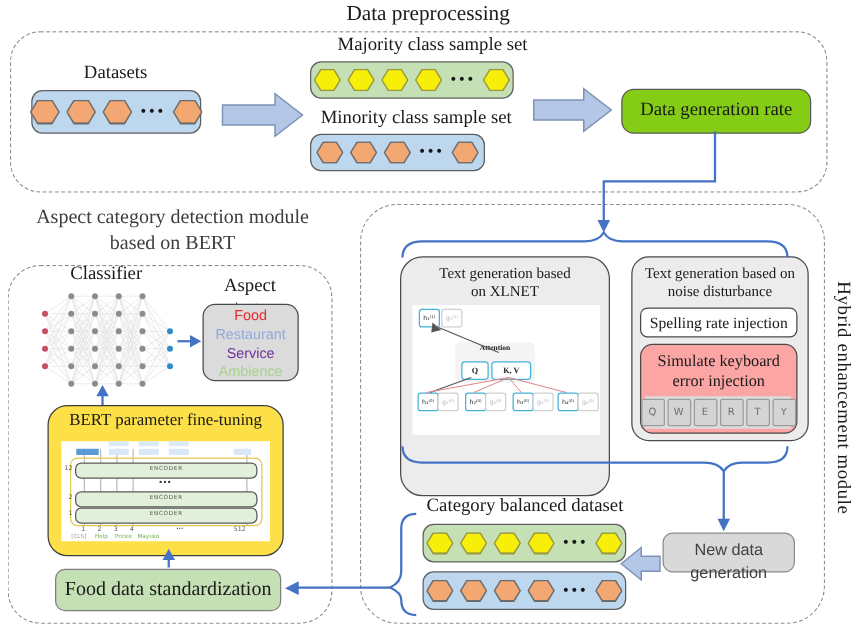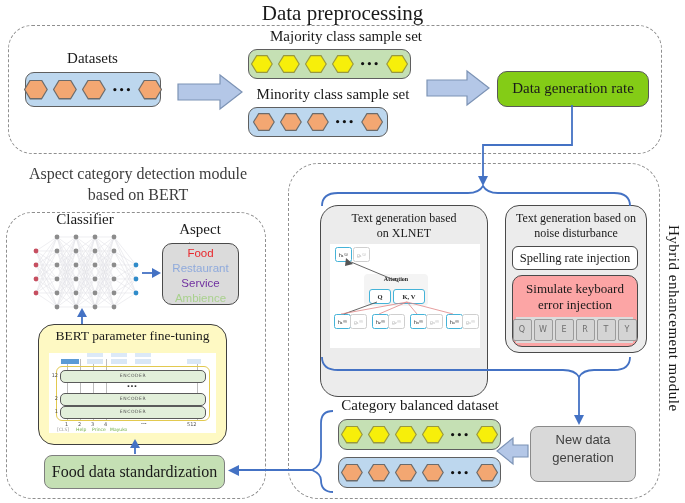--- a/index.html
+++ b/index.html
@@ -32,21 +32,21 @@
   .tnum{position:absolute;font:5px "DejaVu Sans",sans-serif;color:#555;}
   .ttok{position:absolute;font:4.5px "DejaVu Sans",sans-serif;color:#70ad47;}
   #overlay{position:absolute;inset:0;pointer-events:none;z-index:7;}
   .catline{font:11.5px "Liberation Sans",sans-serif;line-height:15px;text-align:center;}
 </style>
 </head>
 <body>
 
 <div id="canvas">
 
-  <div class="abs ctr" style="left:230px;top:1px;width:225px;font-size:21px;">Data preprocessing</div>
+  <div class="abs ctr" style="left:230px;top:1px;width:225px;font-size:17px;">Data preprocessing</div>
   <div class="dashedbox" style="left:8px;top:25px;width:652px;height:127px;border-radius:24px;"></div>
 
   <div class="abs ctr lbl" style="left:30px;top:50px;width:125px;">Datasets</div>
   <div class="hexrow row-blue" style="left:25px;top:72px;width:134px;height:33px;">
       <div class="hex" style="width: 24px; height: 20px; background: rgb(107, 107, 107);">
         <div class="hex-in" style="background: rgb(243, 167, 114);"></div>
       </div>
       <div class="hex" style="width: 24px; height: 20px; background: rgb(107, 107, 107);">
         <div class="hex-in" style="background: rgb(243, 167, 114);"></div>
       </div>
@@ -107,21 +107,21 @@
   <div class="abs ctr lbl" style="left:45px;top:211px;width:80px;">Classifier</div>
 
   <div class="abs ctr lbl" style="left:155px;top:221px;width:90px;">Aspect category</div>
   <div class="abs" style="left:162px;top:243px;width:77px;height:62px;background:#dbdbdb;border:1.3px solid #4a4a4a;border-radius:10px;padding-top:2px;box-sizing:border-box;">
     <div class="catline" style="color: rgb(232, 40, 45);">Food</div>
     <div class="catline" style="color: rgb(143, 170, 220);">Restaurant</div>
     <div class="catline" style="color: rgb(112, 48, 160);">Service</div>
     <div class="catline" style="color: rgb(169, 209, 142);">Ambience</div>
   </div>
 
-  <div class="abs" style="left:38px;top:324px;width:187px;height:119px;background:#fef9c3;border:1.5px solid #3f3f3f;border-radius:16px;">
+  <div class="abs" style="left:38px;top:324px;width:187px;height:119px;background:#fde047;border:1.5px solid #3f3f3f;border-radius:16px;">
     <div class="abs ctr" style="left:0;top:3px;width:100%;font-size:13.5px;">BERT parameter fine-tuning</div>
     <div class="abs" style="left:10px;top:28px;width:167px;height:80px;background:#fff;">
       <div class="vline" style="left:18px;top:6px;height:62px;"></div>
       <div class="vline" style="left:31px;top:6px;height:62px;"></div>
       <div class="vline" style="left:44px;top:6px;height:62px;"></div>
       <div class="vline" style="left:57px;top:6px;height:62px;"></div>
       <div class="vline" style="left:148px;top:6px;height:62px;"></div>
       <div class="abs" style="left:38px;top:0;width:16px;height:4px;background:#dce9f7;"></div>
       <div class="abs" style="left:62px;top:0;width:16px;height:4px;background:#dce9f7;"></div>
       <div class="abs" style="left:86px;top:0;width:16px;height:4px;background:#dce9f7;"></div>
@@ -233,21 +233,21 @@
       </div>
       <div class="hex" style="width: 22px; height: 18px; background: rgb(107, 107, 107);">
         <div class="hex-in" style="background: rgb(243, 167, 114);"></div>
       </div>
       <span class="hexdots">•••</span>
       <div class="hex" style="width: 22px; height: 18px; background: rgb(107, 107, 107);">
         <div class="hex-in" style="background: rgb(243, 167, 114);"></div>
       </div>
     </div>
 
-  <div class="abs ctr" style="left:530px;top:426px;width:106px;height:56px;background:#d9d9d9;border:1.2px solid #8a8a8a;border-radius:8px;font:13px 'Liberation Sans',sans-serif;line-height:18px;color:#404040;padding-top:4px;box-sizing:border-box;">
+  <div class="abs ctr" style="left:530px;top:426px;width:106px;height:32px;background:#d9d9d9;border:1.2px solid #8a8a8a;border-radius:8px;font:13px 'Liberation Sans',sans-serif;line-height:18px;color:#404040;padding-top:4px;box-sizing:border-box;">
     <div>New data</div>
     <div>generation</div>
   </div>
 
   <svg id="overlay" width="685" height="503" viewBox="0 0 685 503">
       <g>
         <line x1="36" y1="251" x2="57" y2="237" stroke="#e3e3e7" stroke-width="0.6"></line>
         <line x1="36" y1="251" x2="57" y2="251" stroke="#e3e3e7" stroke-width="0.6"></line>
         <line x1="36" y1="251" x2="57" y2="265" stroke="#e3e3e7" stroke-width="0.6"></line>
         <line x1="36" y1="251" x2="57" y2="279" stroke="#e3e3e7" stroke-width="0.6"></line>

